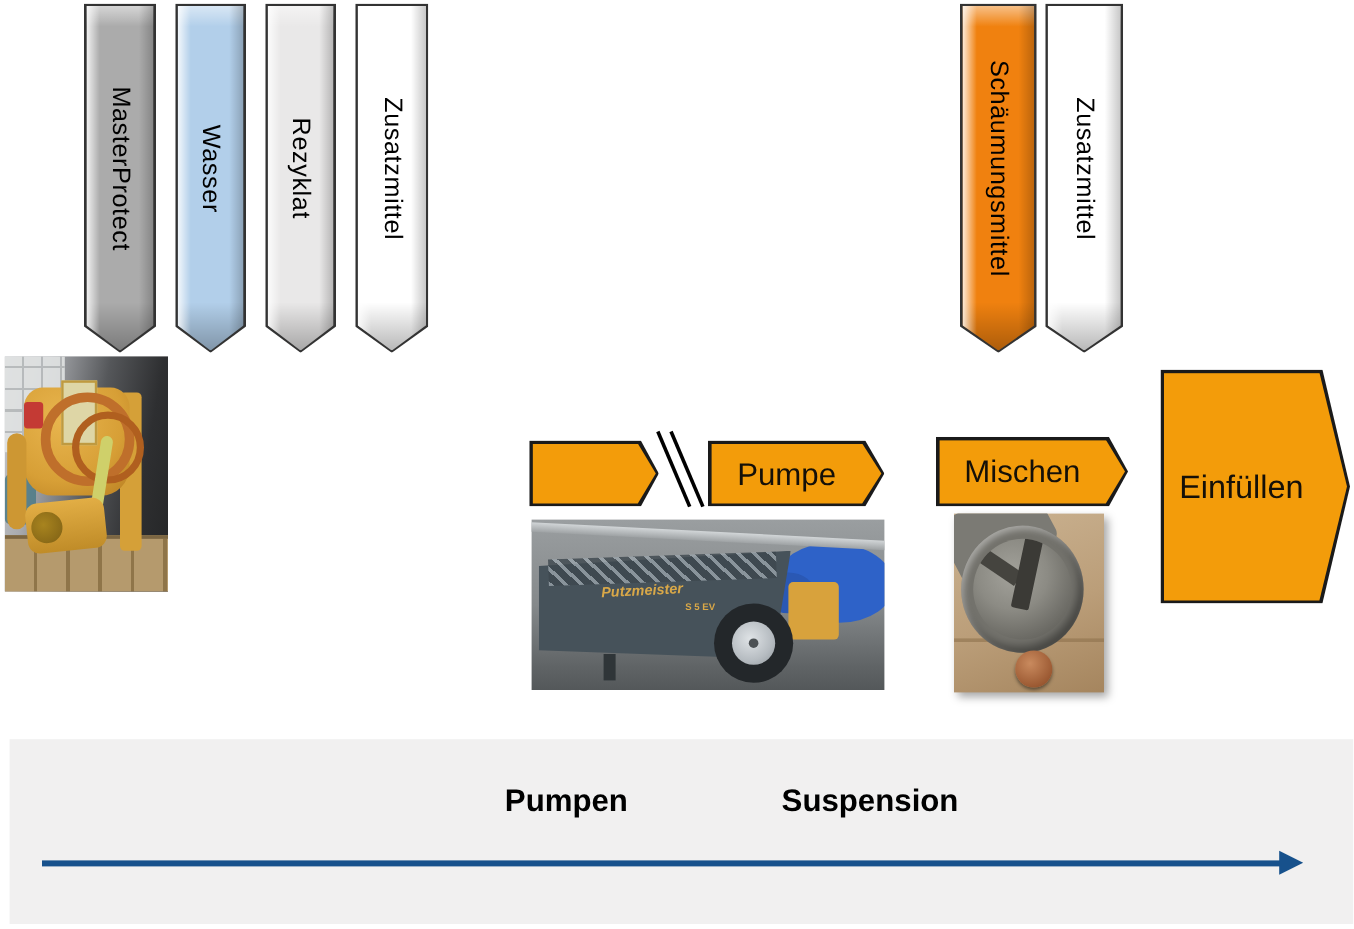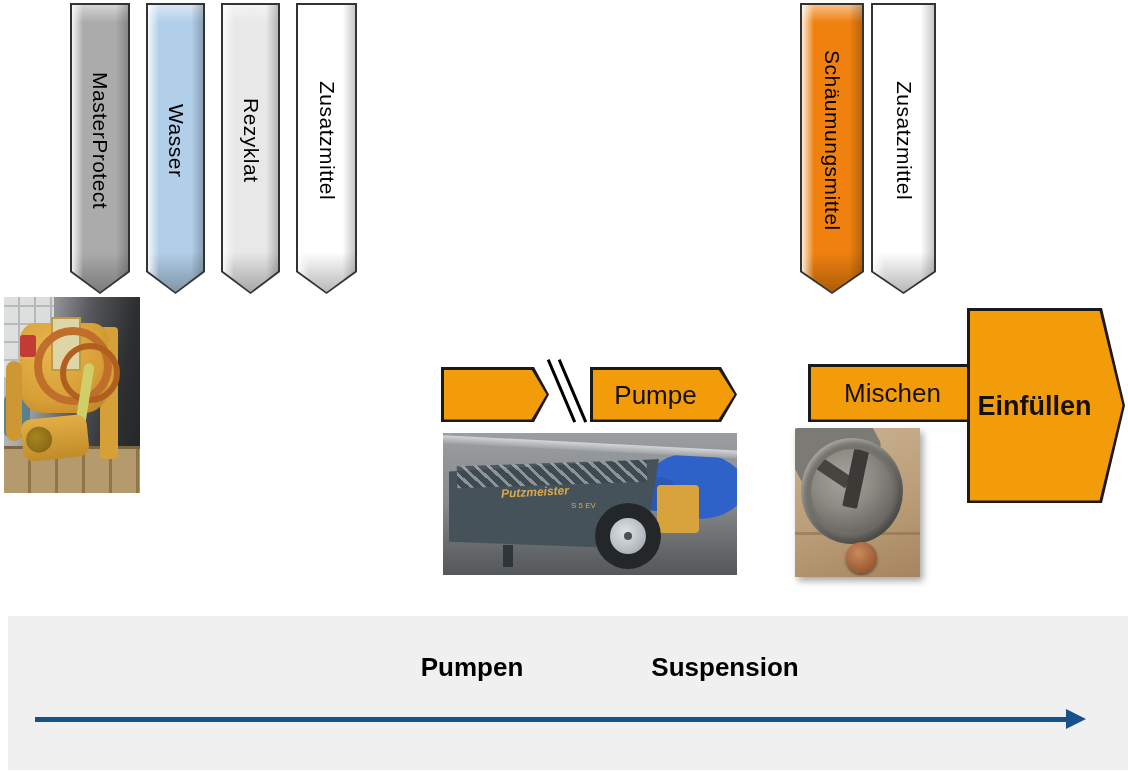--- a/index.html
+++ b/index.html
@@ -64,21 +64,21 @@
     background:linear-gradient(180deg,#9a9ea0 0%,#85898b 50%,#606466 86%,#54585a 100%);}
   .handlebar{left:-10px;top:10px;width:320px;height:8px;transform:rotate(3deg);
     background:linear-gradient(#d2d6d8,#9ea2a4);}
   .tarp-blue{right:-8px;top:20px;width:96px;height:66px;background:#2e62c8;border-radius:45% 55% 50% 50%;}
   .tarp-blue2{right:58px;top:44px;width:44px;height:34px;background:#2a58b4;border-radius:50%;}
   .hopper{left:6px;top:26px;width:210px;height:90px;background:#46525a;
     clip-path:polygon(0 14%,100% 0,93% 100%,0 92%);}
   .grate{left:14px;top:30px;width:190px;height:22px;transform:rotate(-2deg);opacity:.8;
     background:repeating-linear-gradient(45deg,#9aa4ab 0 3px,#3d474e 3px 9px);}
   .brand{left:58px;top:52px;font-size:12px;font-style:italic;font-weight:bold;color:#d9a848;transform:rotate(-3deg);}
-  .model{left:128px;top:68px;font-size:8px;font-weight:normal;color:#d9a848;}
+  .model{left:128px;top:68px;font-size:8px;font-weight:bold;color:#d9a848;}
   .engine{left:214px;top:52px;width:42px;height:48px;background:#d8a23c;border-radius:4px;}
   .wheel{left:152px;top:70px;width:66px;height:66px;border-radius:50%;
     background:radial-gradient(circle,#3a3e41 0 27%,#23272a 27% 100%);}
   .hub{left:167px;top:85px;width:36px;height:36px;border-radius:50%;
     background:radial-gradient(circle at 42% 40%,#dfe3e6,#b6bcc1 60%,#8f969b);}
   .hub::after{content:"";position:absolute;left:14px;top:14px;width:8px;height:8px;border-radius:50%;background:#4c5154;}
   .leg{left:60px;top:112px;width:10px;height:22px;background:#2f3538;}
 
   
   #photo-tube{left:795px;top:428px;width:125px;height:149px;
@@ -147,27 +147,27 @@
 
   <div class="break-line" style="left:560px;top:357px"></div>
   <div class="break-line" style="left:571px;top:357px"></div>
 
   <div class="parrow" style="left: 590px; top: 367px; width: 147px; height: 55px; --tip: 16px; --fill: #F39C0A;">
     <div class="parrow-inner">
       <span class="ptxt-md">Pumpe</span>
     </div>
   </div>
 
-  <div class="parrow" style="left: 808px; top: 364px; width: 160px; height: 58px; padding-left: 25px; --tip: 16px; --fill: #F39C0A;">
+  <div class="parrow" style="left: 780px; top: 364px; width: 160px; height: 58px; --tip: 16px; --fill: #F39C0A;">
     <div class="parrow-inner">
       <span class="ptxt-md">Mischen</span>
     </div>
   </div>
 
-  <div class="parrow" style="left: 967px; top: 308px; width: 158px; height: 195px; font-weight: bold; --tip: 23px; --fill: #F39C0A;">
+  <div class="parrow" style="left: 967px; top: 308px; width: 158px; height: 195px; --tip: 23px; --fill: #F39C0A;">
     <div class="parrow-inner">
       <span class="ptxt-lg">Einfüllen</span>
     </div>
   </div>
 
   <div class="photo" id="photo-mixer">
     <div class="abs ibc"></div>
     <div class="abs tarp"></div>
     <div class="abs pallet"></div>
     <div class="abs machine-frame"></div>

